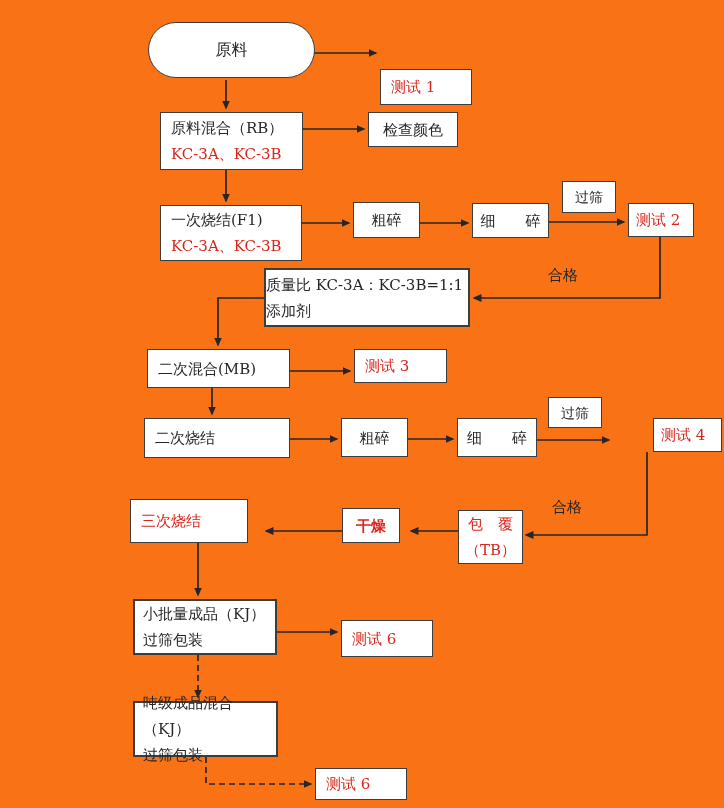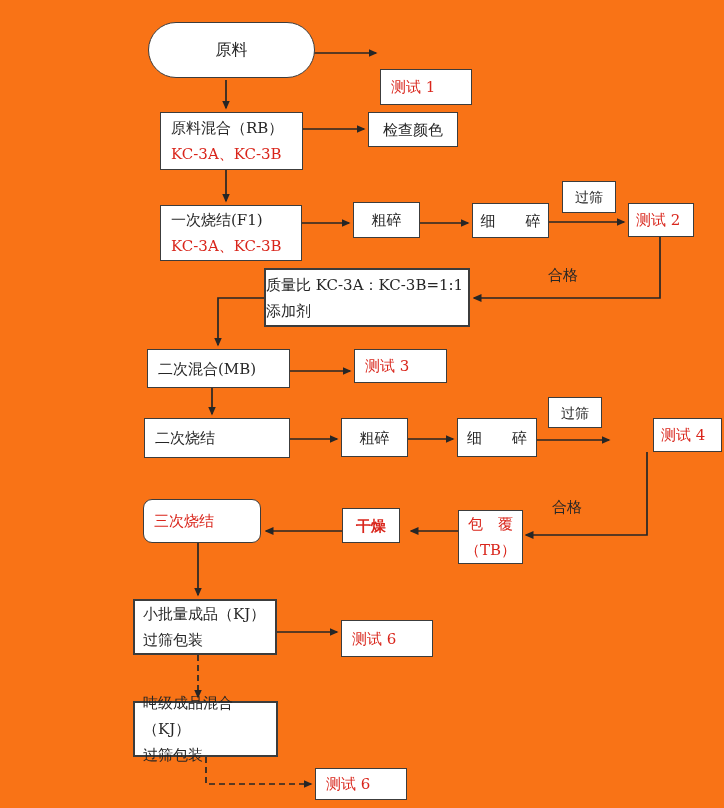--- a/index.html
+++ b/index.html
@@ -123,21 +123,21 @@
   </div>
 
   <div class="box center" style="left:548px;top:397px;width:54px;height:31px;font-size:14px;">
     <span class="line">过筛</span>
   </div>
 
   <div class="box pad red" style="left:613px;top:418px;width:69px;height:34px;padding-left:7px;margin-left:40px;">
     <span class="line">测试 4</span>
   </div>
 
-  <div class="box pad red" style="left:143px;top:499px;width:118px;height:44px;border-radius:9px;">
+  <div class="box pad red" style="left:130px;top:499px;width:118px;height:44px;">
     <span class="line">三次烧结</span>
   </div>
 
   <div class="box center red" style="left:342px;top:508px;width:58px;height:35px;font-weight:bold;">
     <span class="line">干燥</span>
   </div>
 
   <div class="box center red" style="left:458px;top:510px;width:65px;height:54px;">
     <span class="line">包　覆</span>
     <span class="line">（TB）</span>

